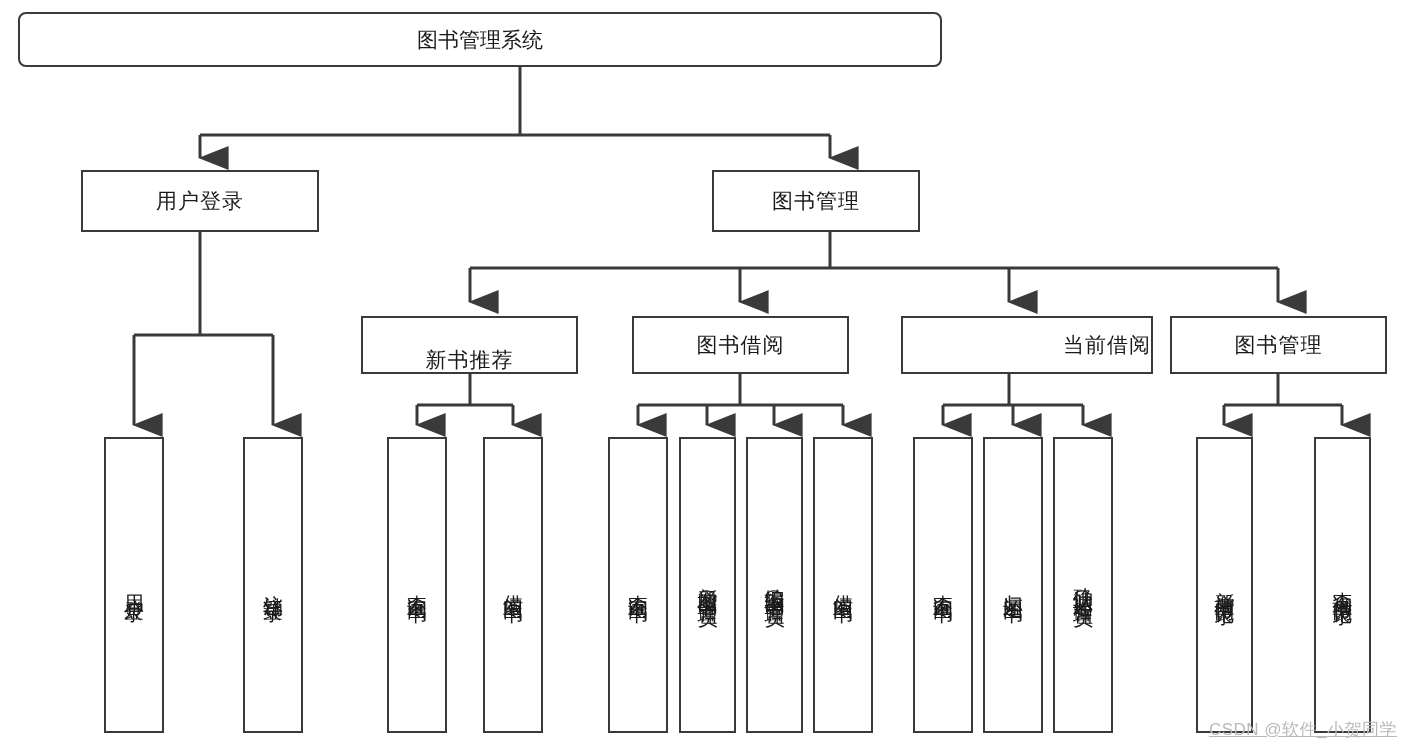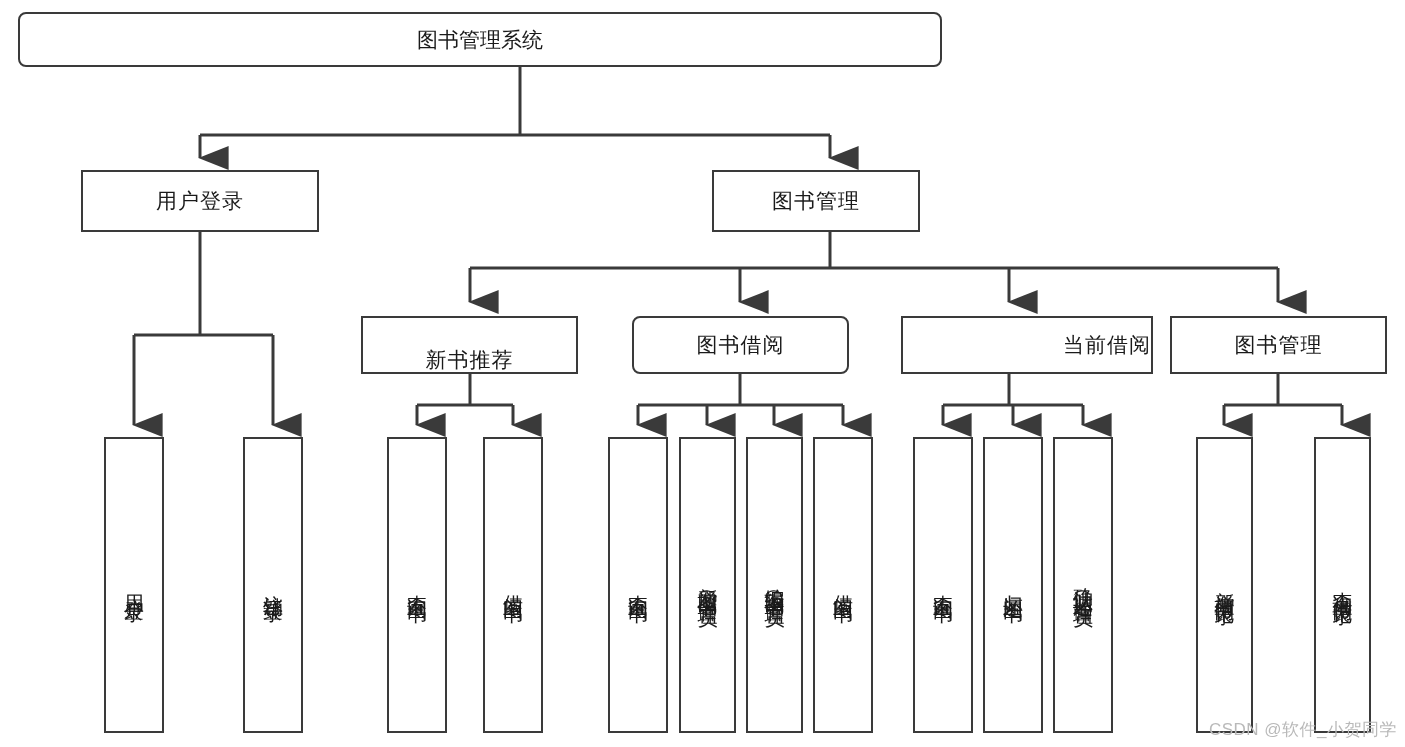--- a/index.html
+++ b/index.html
@@ -62,20 +62,21 @@
     display: block;
   }
   #watermark {
     position: absolute;
     right: 8px;
     bottom: 6px;
     font-size: 17px;
     color: #b9b9b9;
     letter-spacing: 0.5px;
     user-select: none;
+    text-decoration: underline;
   }
 </style>
 </head>
 <body>
 
 <div id="diagram-root">
 
   <svg id="connector-layer" viewBox="0 0 1405 747" width="1405" height="747" xmlns="http://www.w3.org/2000/svg">
     <defs>
       <marker id="arrow" viewBox="0 0 10 12" refX="5" refY="11.2" markerWidth="9" markerHeight="11" orient="auto-start-reverse">
@@ -136,21 +137,21 @@
   <div class="node node-h" style="left:81px; top:170px; width:238px; height:62px;">
     <span>用户登录</span>
   </div>
   <div class="node node-h" style="left:712px; top:170px; width:208px; height:62px;">
     <span>图书管理</span>
   </div>
 
   <div class="node node-h" style="left:361px; top:316px; width:217px; height:58px;align-items:flex-end;">
     <span>新书推荐</span>
   </div>
-  <div class="node node-h" style="left:632px; top:316px; width:217px; height:58px;border-radius:8px;">
+  <div class="node node-h" style="left:632px; top:316px; width:217px; height:58px;">
     <span>图书借阅</span>
   </div>
   <div class="node node-h" style="left:901px; top:316px; width:252px; height:58px;justify-content:flex-end;">
     <span>当前借阅</span>
   </div>
   <div class="node node-h" style="left:1170px; top:316px; width:217px; height:58px;">
     <span>图书管理</span>
   </div>
 
   <div class="node node-v" style="left:104px; top:437px; width:60px; height:296px;">

